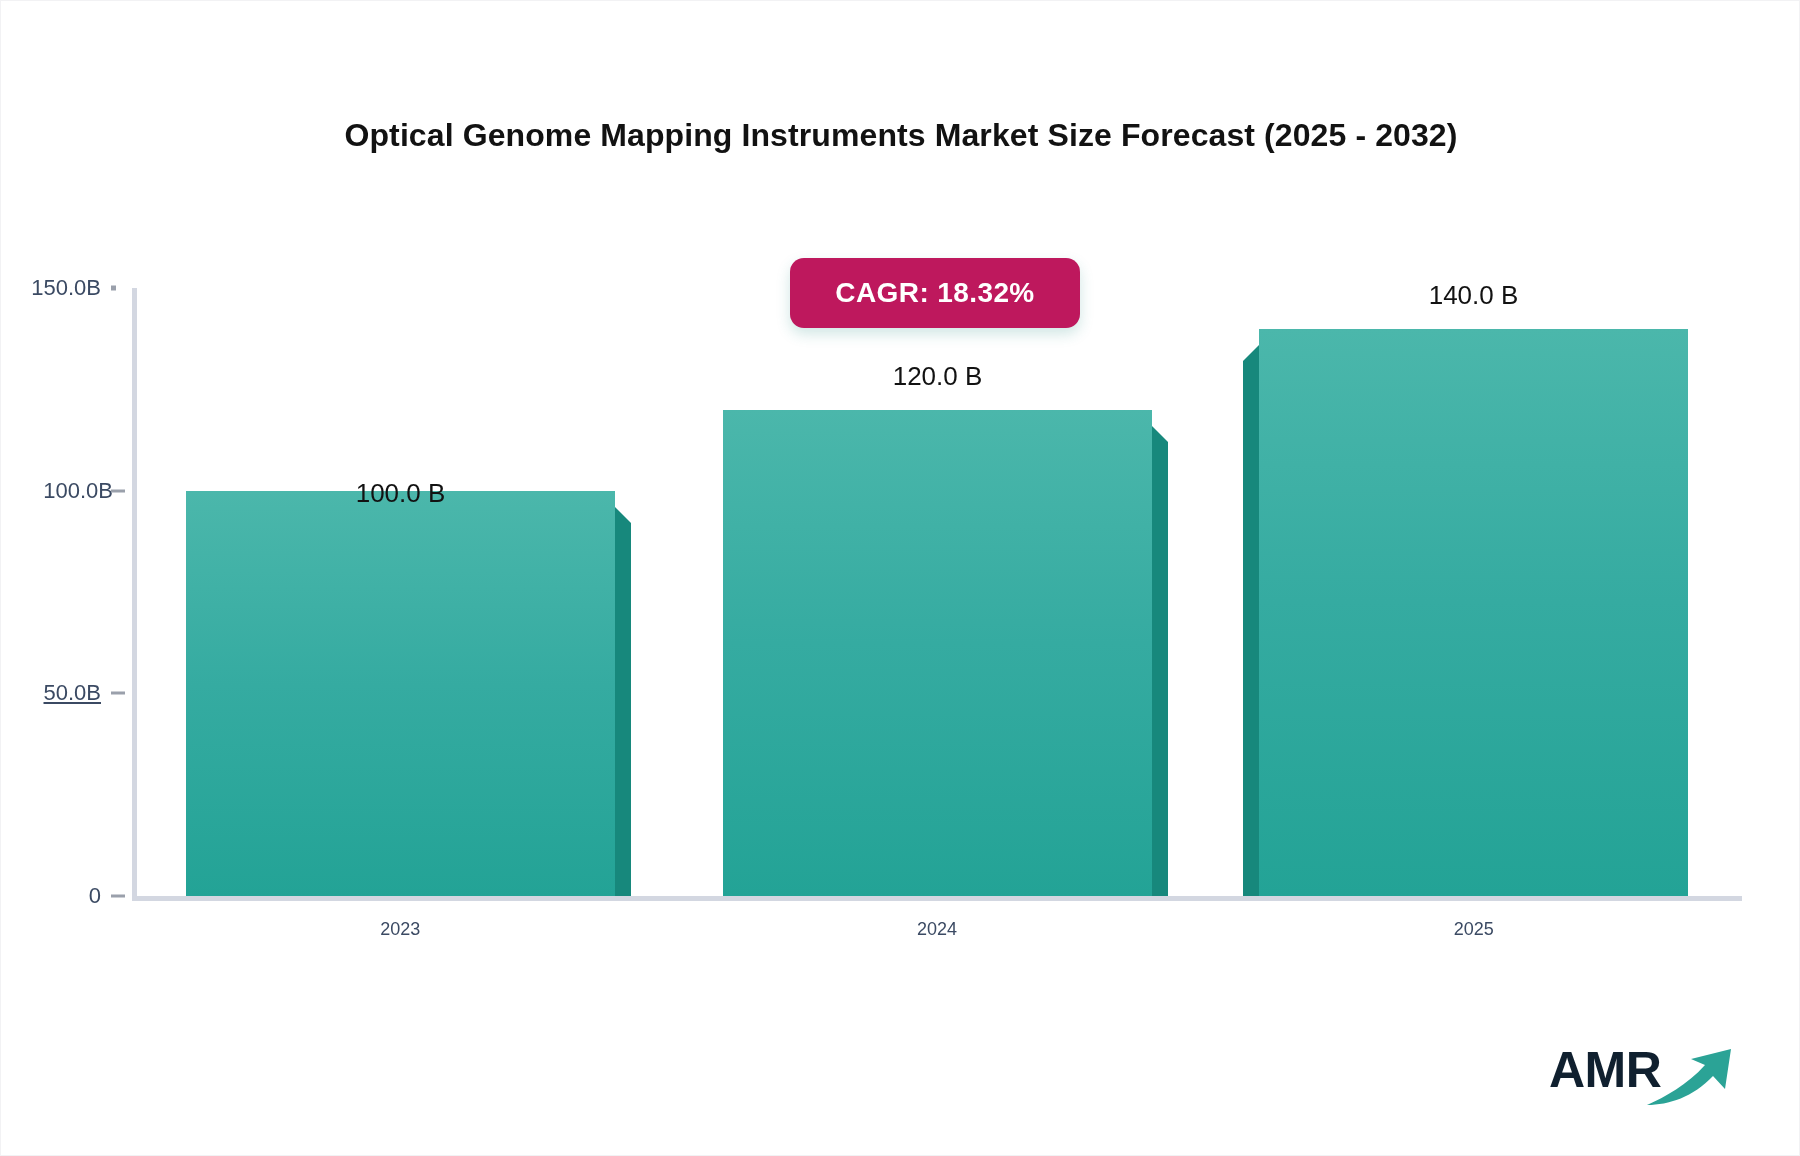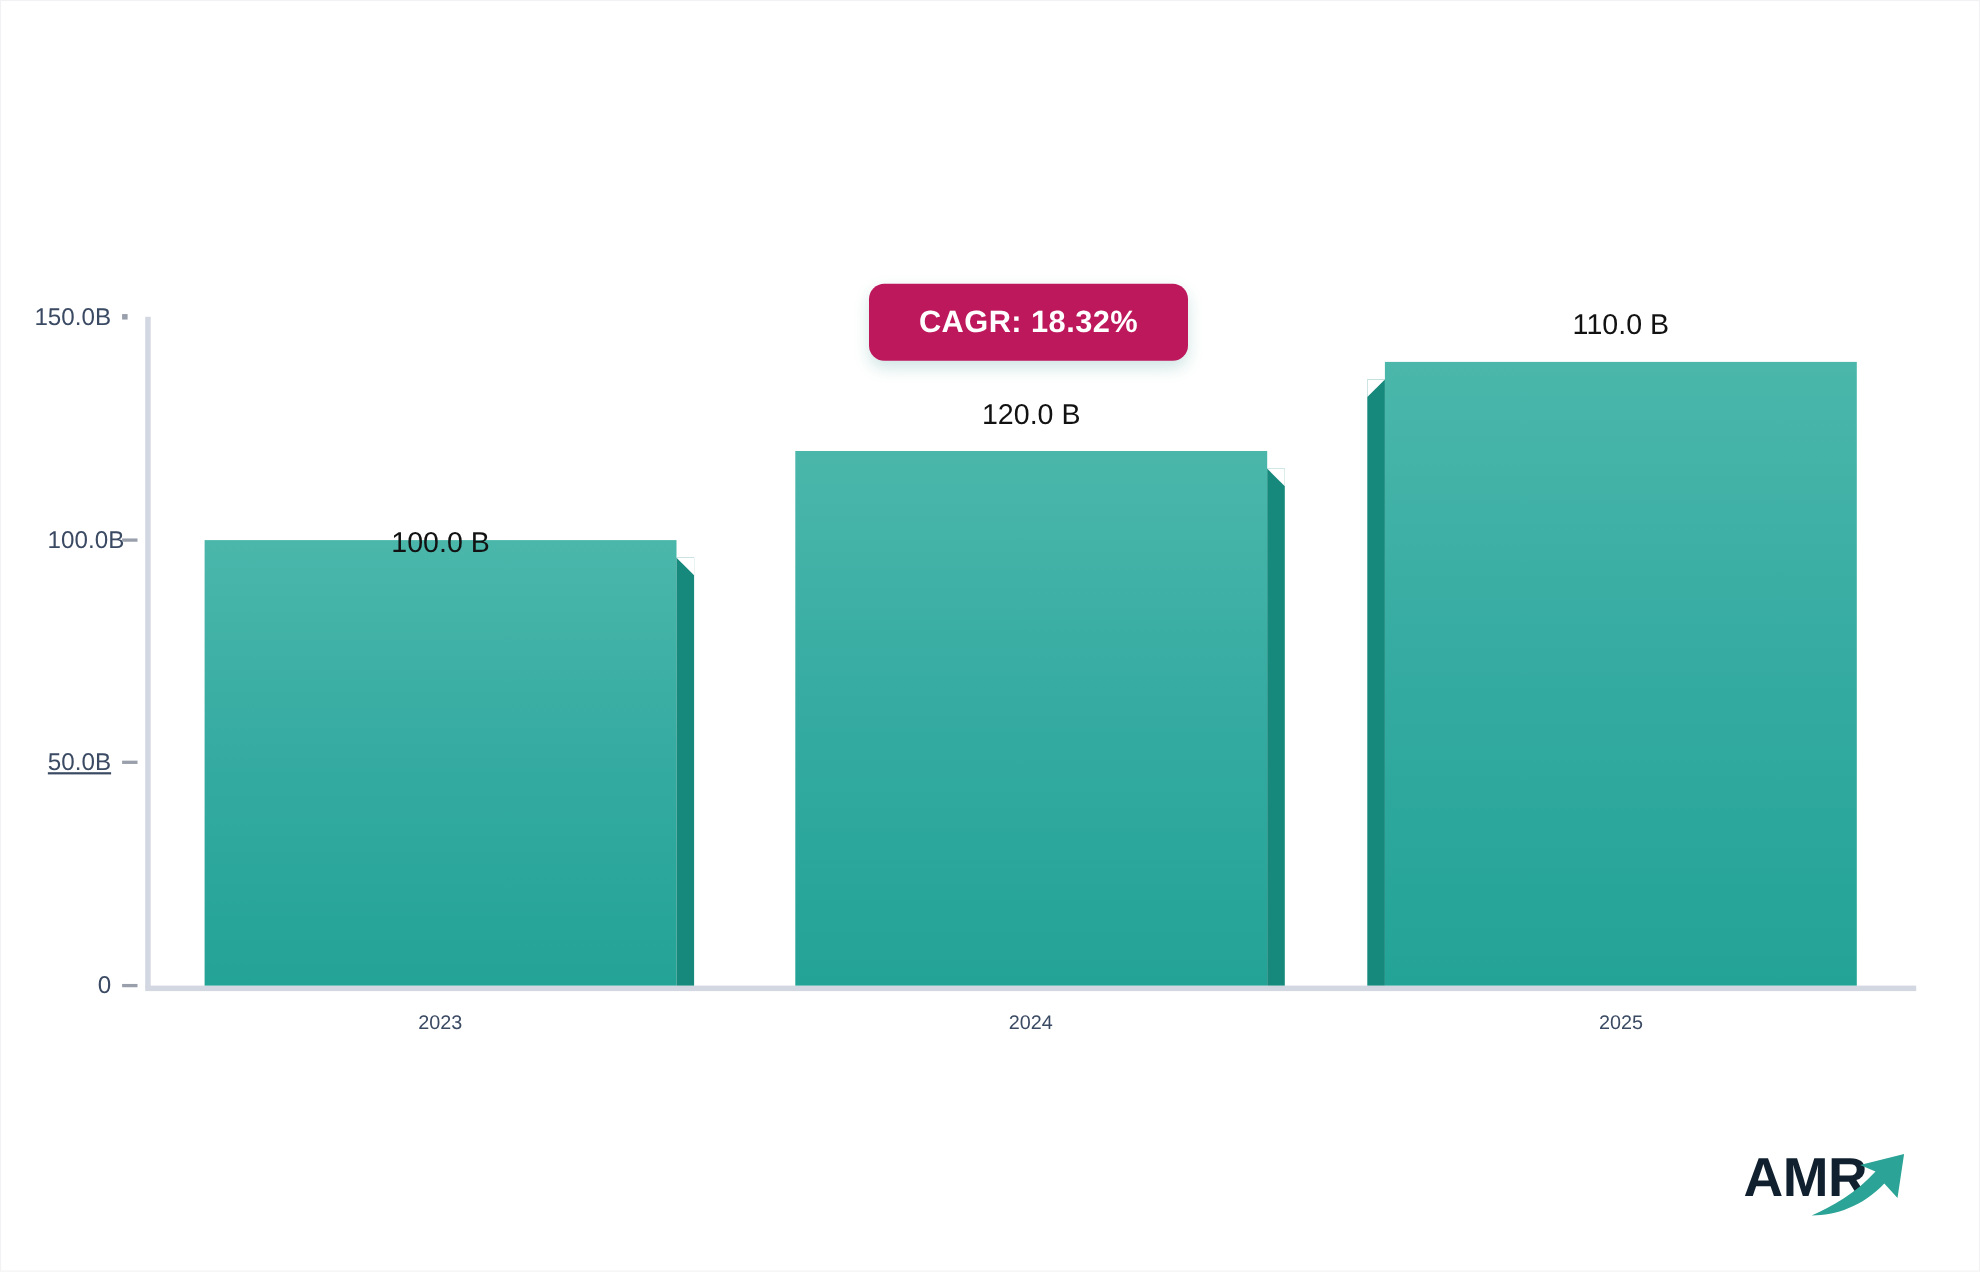--- a/index.html
+++ b/index.html
@@ -193,33 +193,33 @@
   }
   #logo-text {
     position: absolute;
     left: 0;
     top: 4px;
     font-size: 50px;
     font-weight: bold;
     color: #10202f;
     letter-spacing: -0.5px;
     line-height: 1;
-    margin-left: 36px;
   }
   #logo-arrow {
     position: absolute;
     left: 96px;
     top: 4px;
   }
 </style>
 </head>
 <body>
 
 <div id="canvas">
 
+  <div id="title">Optical Genome Mapping Instruments Market Size Forecast (2025 - 2032)</div>
 
 
   <div id="y-axis-line"></div>
   <div id="x-axis-line"></div>
 
   <div id="yticks">
       <div class="ytick-label" style="top: 895px; left: 0px; width: 100px;">0</div>
       <div class="ytick-mark" style="top: 895px;"></div>
       <div class="ytick-label" style="top: 692.333px; left: 0px; width: 100px; text-decoration: underline;">50.0B</div>
       <div class="ytick-mark" style="top: 692.333px;"></div>
@@ -245,21 +245,21 @@
           <span class="cap"></span>
         </div>
       </div>
       <div class="bar-value" style="left: 936.5px; top: 359.6px;">120.0 B</div>
       <div class="bar-group" style="left: 1258px; top: 327.533px; width: 429px; height: 567.467px;">
         <div class="bar-face" style="height: 567.467px;"></div>
         <div class="bar-side-left" style="left: -16px; height: 551.467px;">
           <span class="cap"></span>
         </div>
       </div>
-      <div class="bar-value" style="left: 1472.5px; top: 278.533px;">110.0 B</div>
+      <div class="bar-value" style="left: 1472.5px; top: 278.533px;">140.0 B</div>
     </div>
 
   <div id="xticks">
       <div class="xtick-label" style="left: 399.333px;">2023</div>
       <div class="xtick-label" style="left: 936px;">2024</div>
       <div class="xtick-label" style="left: 1472.67px;">2025</div>
     </div>
 
   <div id="cagr-badge">
     <span id="cagr-text">CAGR: 18.32%</span>

